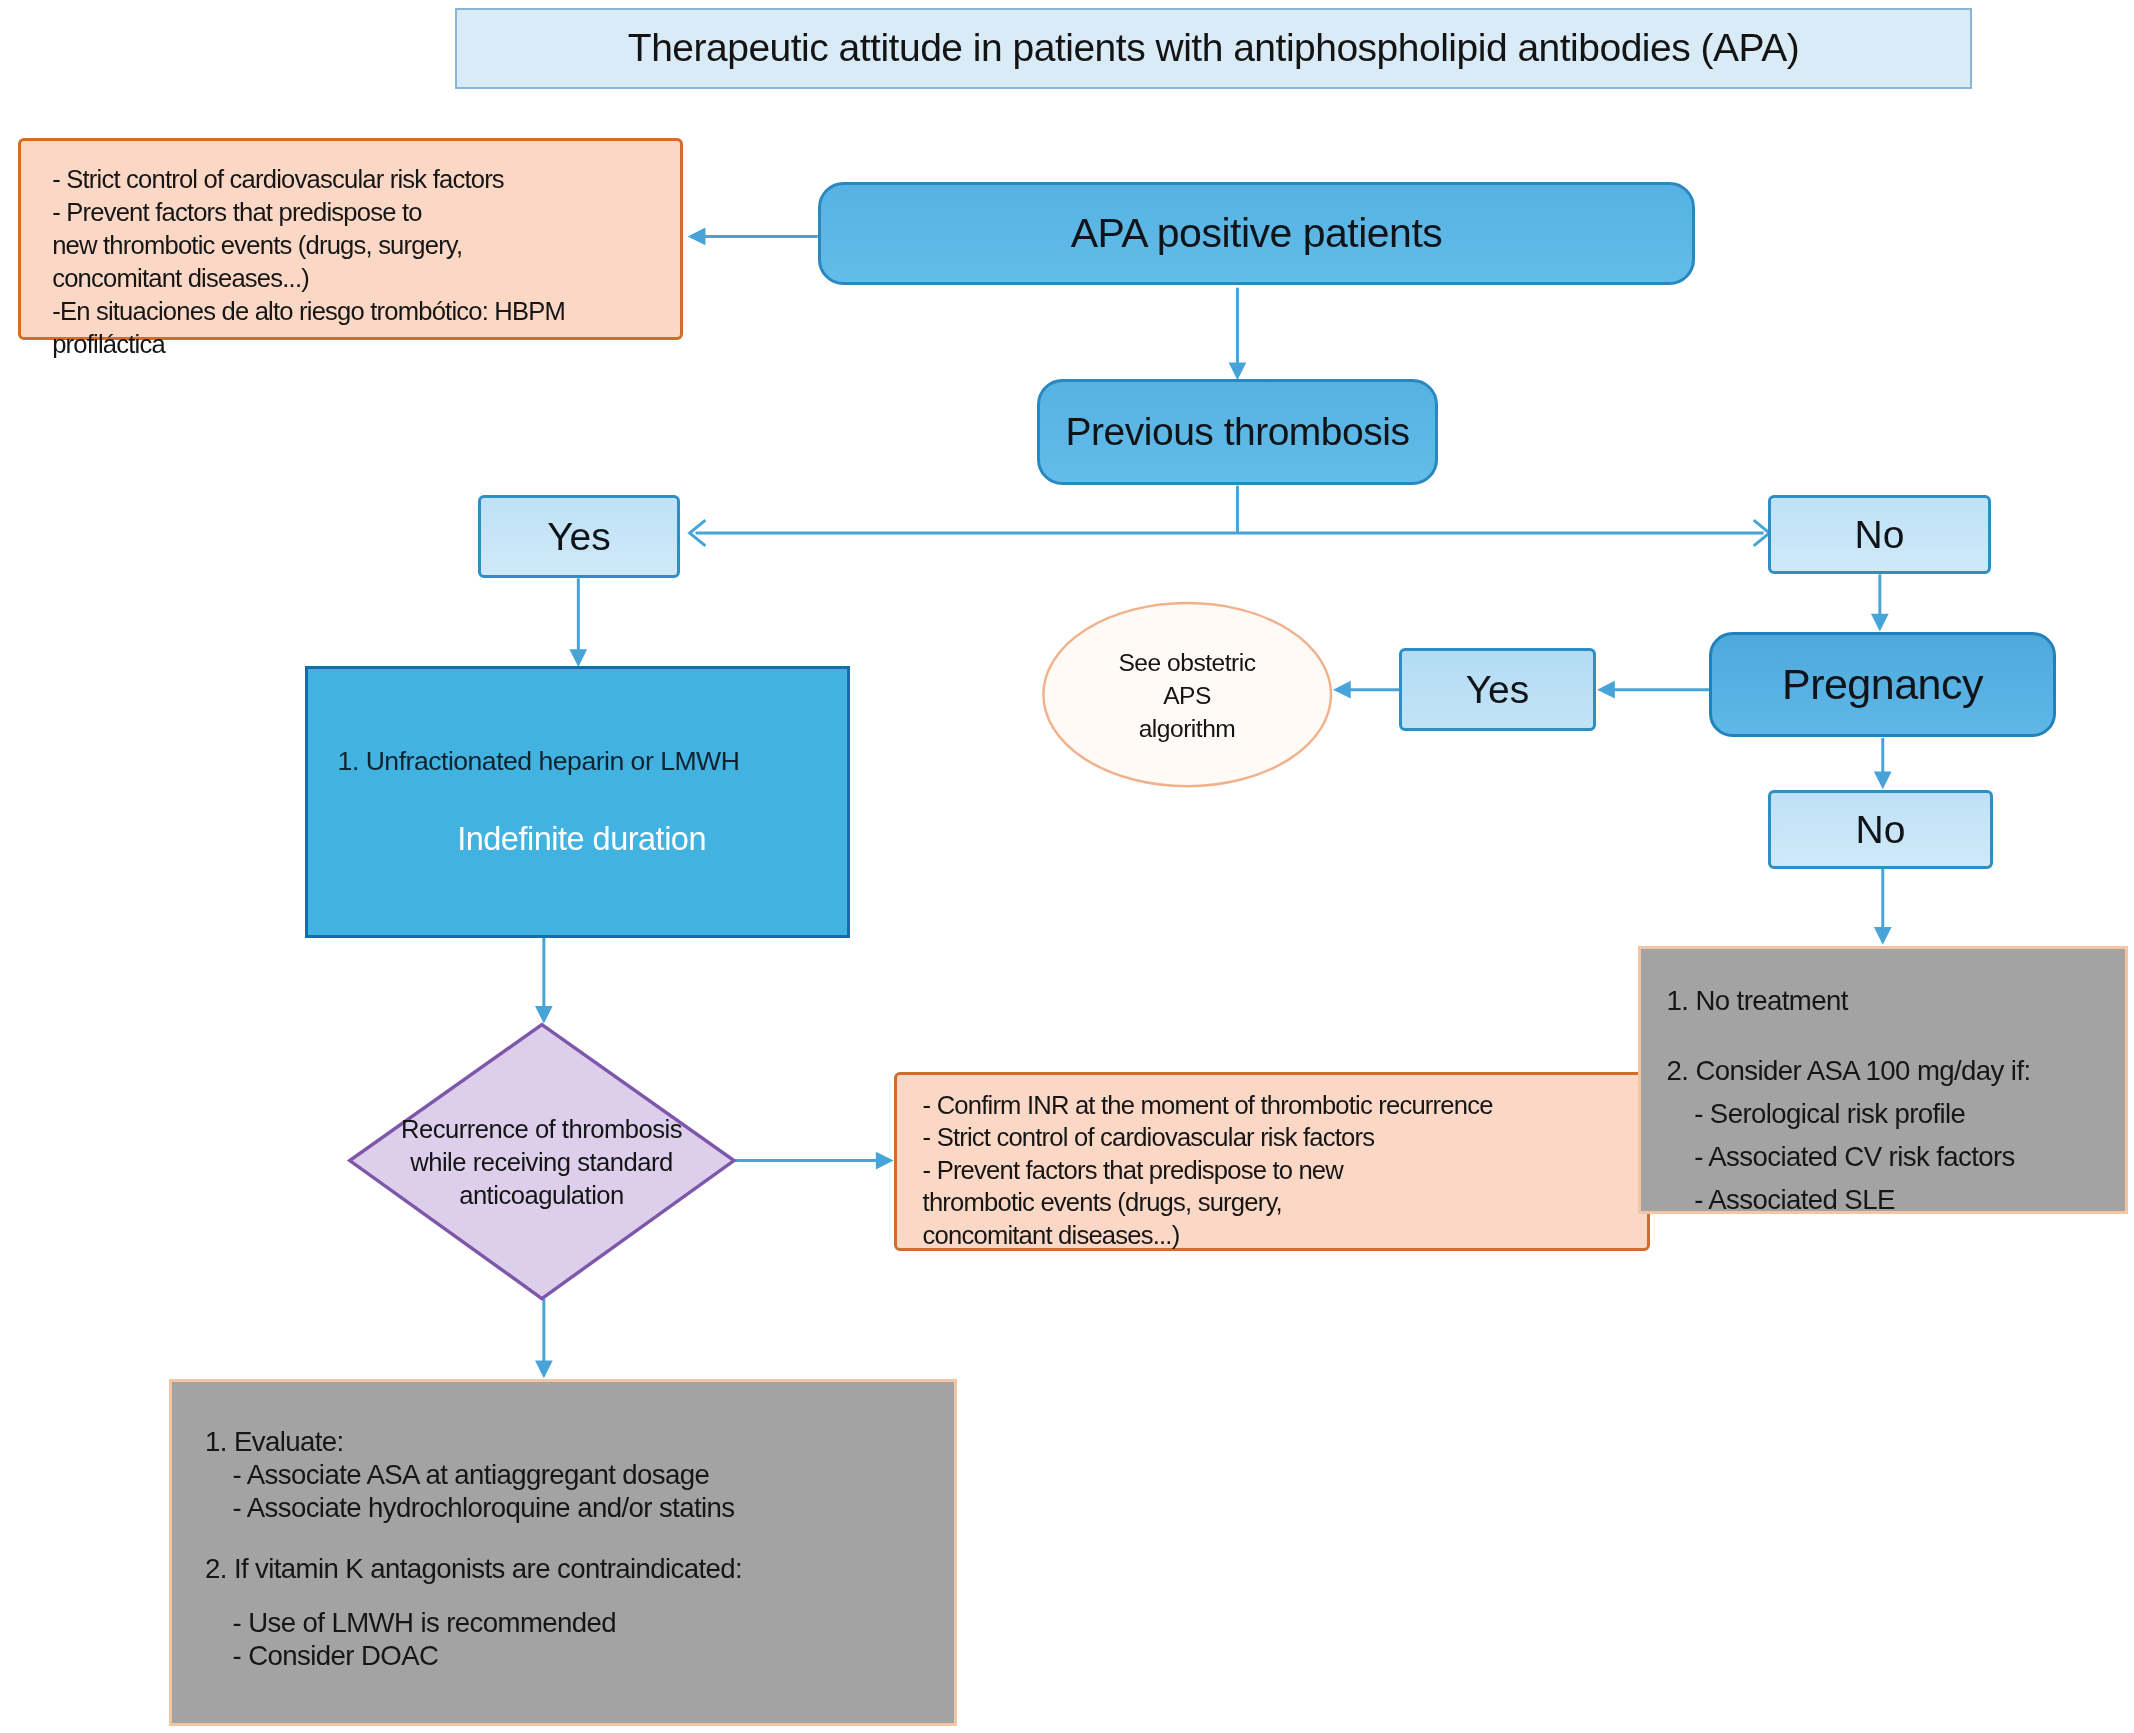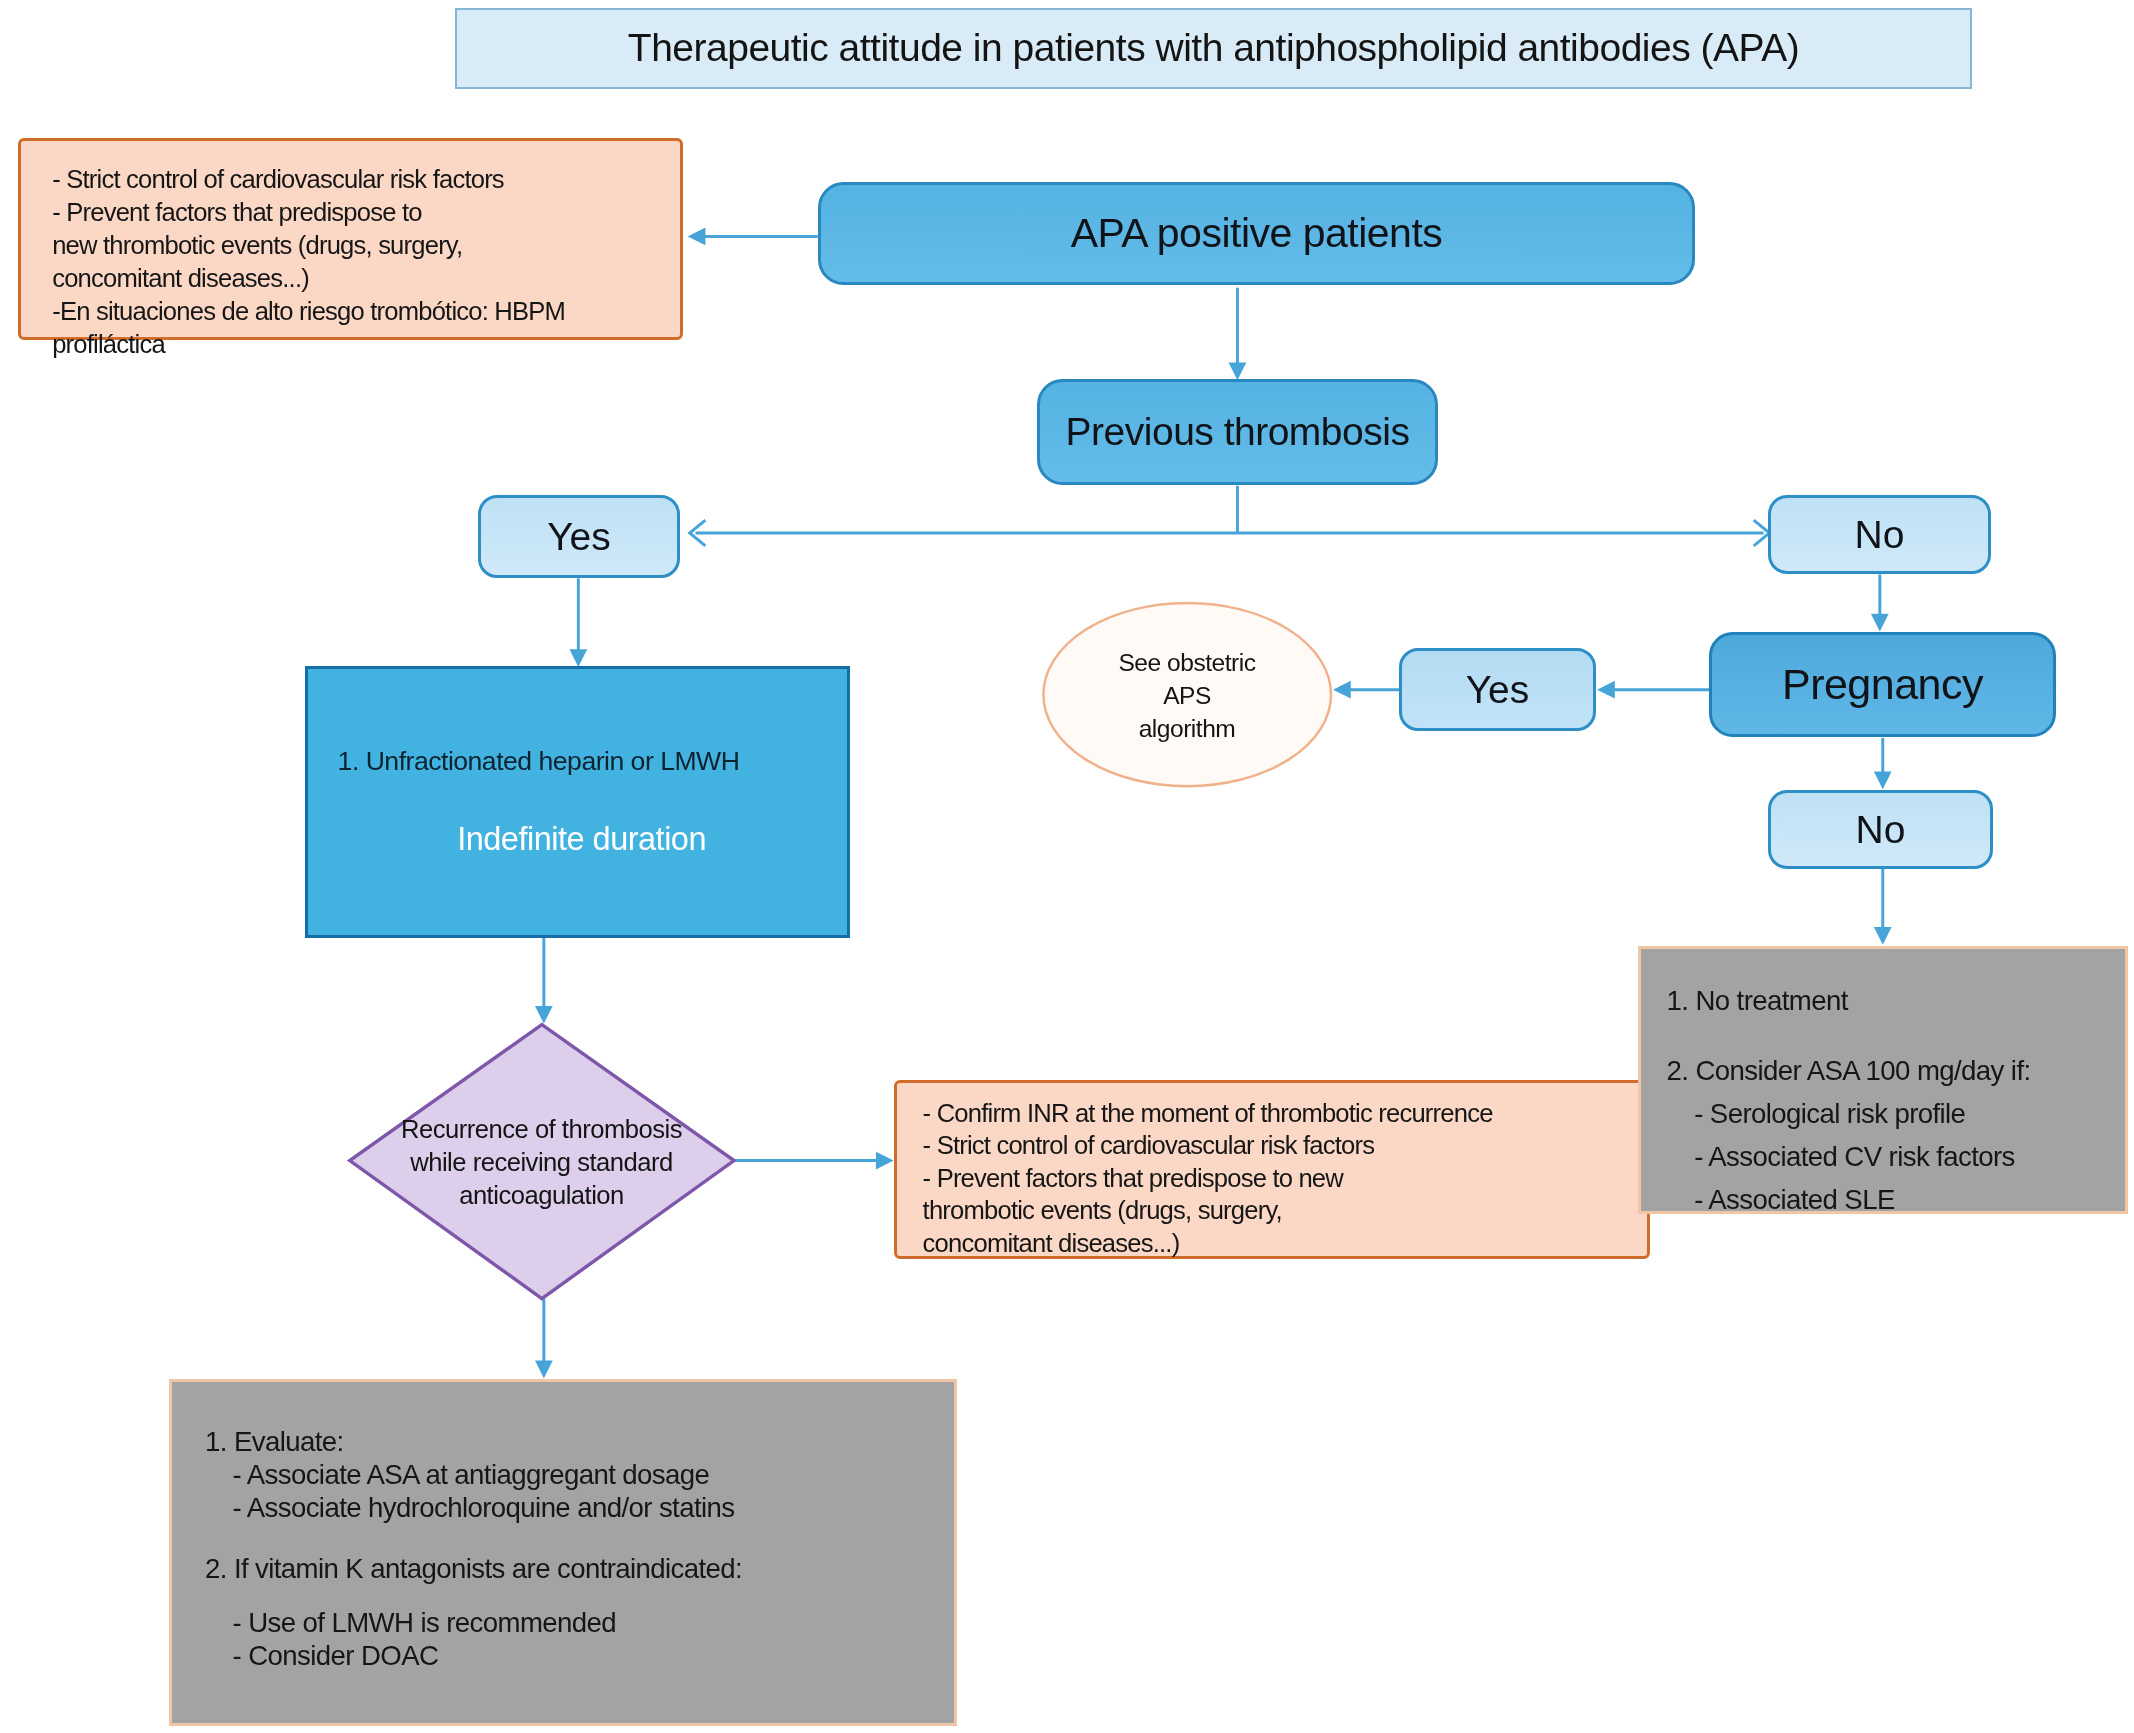--- a/index.html
+++ b/index.html
@@ -22,21 +22,21 @@
     background:linear-gradient(180deg,#55b2e2,#63bce9);
     border:3px solid #2a88c0;border-radius:25.6px;
     display:flex;align-items:center;justify-content:center;
     font-size:41px;letter-spacing:-0.5px;white-space:nowrap;color:#101418;
   }
   .apa-box{left:818px;top:182px;width:877px;height:103px;}
   .prev-box{left:1037px;top:379px;width:401px;height:106px;font-size:39px;}
   .pregnancy-box{left:1709px;top:632px;width:347px;height:105px;border-radius:23.6px;font-size:43px;background:linear-gradient(180deg,#4ea9db,#5fb7e7);border-color:#2181ba;}
   .node-small{
     background:linear-gradient(180deg,#bfe1f5,#cfe9f9);
-    border:3px solid #2e8ec6;border-radius:19px;
+    border:3px solid #2e8ec6;border-radius:6px;
     display:flex;align-items:center;justify-content:center;
     font-size:39px;color:#101418;
   }
   .yes-left{left:478px;top:495px;width:202px;height:83px;}
   .no-right{left:1768px;top:495px;width:223px;height:79px;}
   .yes-mid{left:1399px;top:648px;width:197px;height:83px;background:linear-gradient(180deg,#b2dcf3,#c2e3f7);}
   .no-bottom{left:1768px;top:790px;width:225px;height:79px;}
 
   .treatment-box{
     left:305px;top:666px;width:545px;height:272px;
@@ -47,21 +47,21 @@
   .treatment-footer{
     margin-top:15px;width:488px;text-align:center;color:#ffffff;
     font-size:32.5px;letter-spacing:-0.5px;
   }
 
   .note-orange{
     background:#fbd8c6;border:3.9px solid #d26c2a;border-radius:6px;
     font-size:25.6px;letter-spacing:-0.8px;line-height:33px;color:#161616;
   }
   .note-tl{left:17.7px;top:138px;width:665px;height:202px;padding:21.7px 9.9px 0 31.5px;}
-  .note-mid{left:894px;top:1072px;width:756px;height:179px;padding:13.8px 9.9px 0 25.6px;line-height:32.5px;margin-top:8px;}
+  .note-mid{left:894px;top:1072px;width:756px;height:179px;padding:13.8px 9.9px 0 25.6px;line-height:32.5px;}
 
   .note-peach{
     background:#a3a3a3;border:3px solid #f2c5a5;
     font-size:27.6px;letter-spacing:-0.6px;color:#161616;
   }
   .peach-right{left:1638px;top:946px;width:490px;height:268px;padding:29.6px 0 0 25.6px;line-height:43px;}
   .peach-bottom{left:169px;top:1379px;width:788px;height:347px;padding:43px 0 0 33px;line-height:33px;}
 
   .ln{white-space:nowrap;}
   .gap-lg{margin-top:27.6px;}

